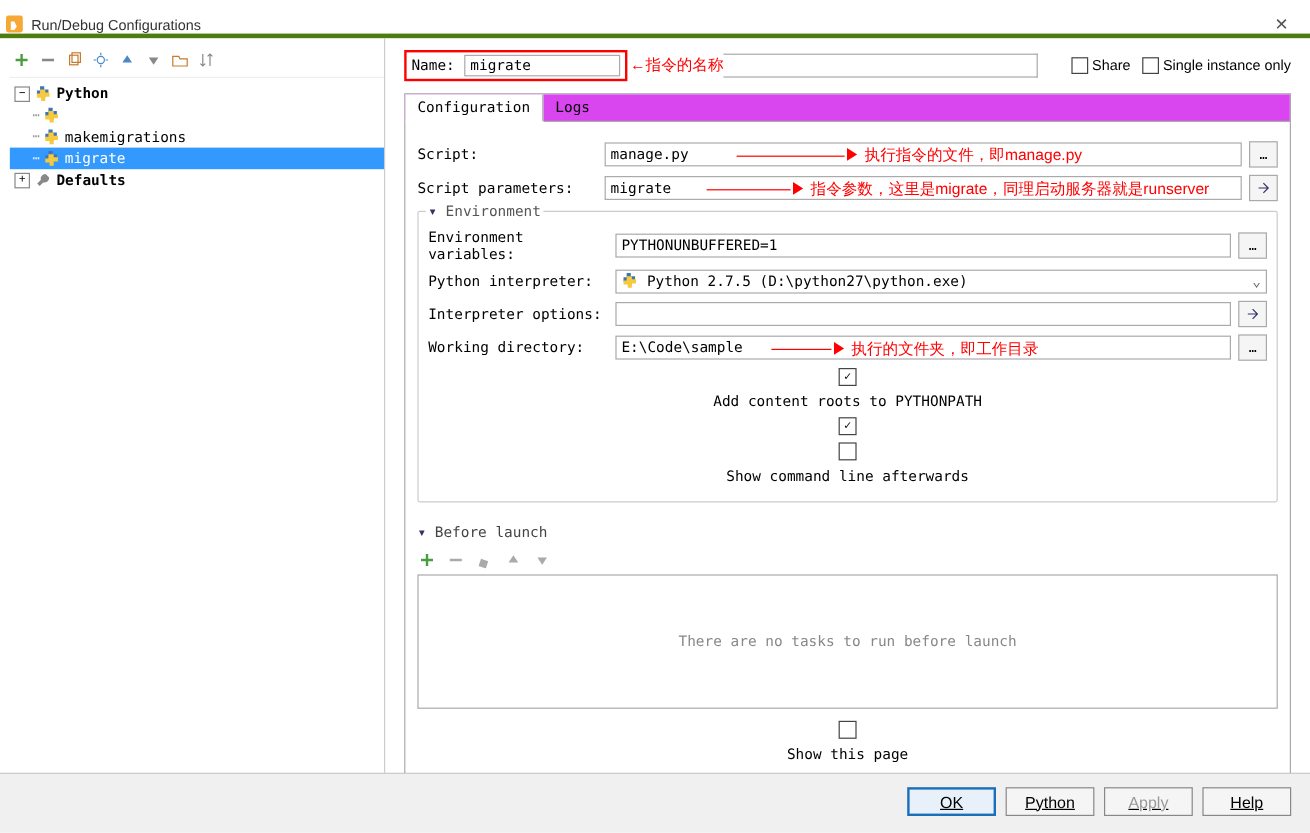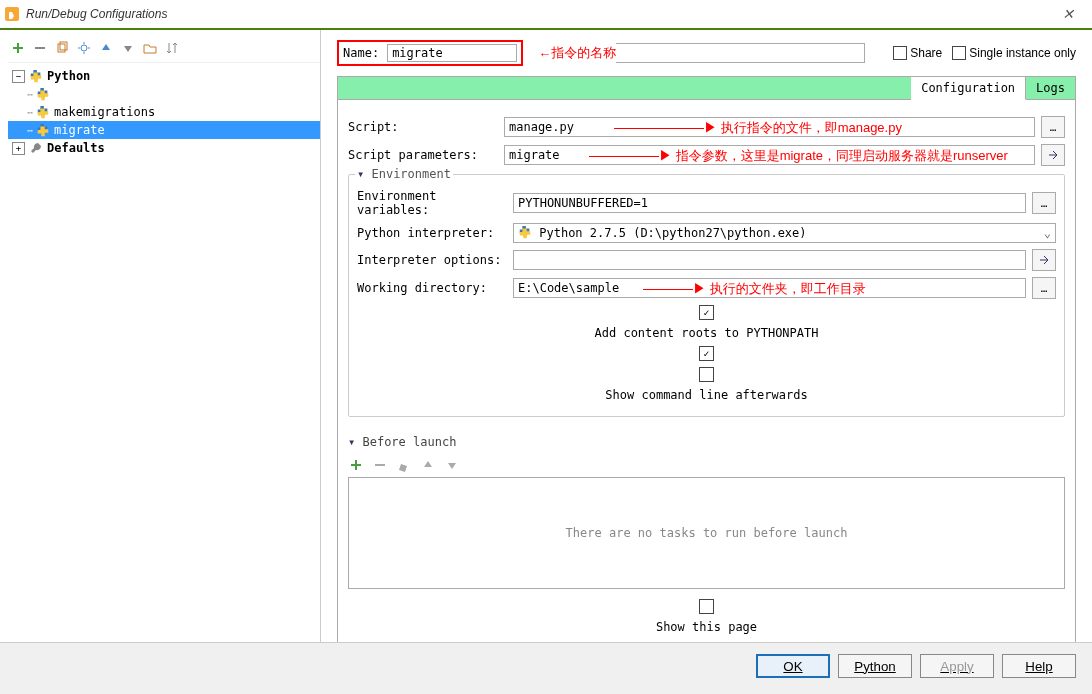--- a/index.html
+++ b/index.html
@@ -7,25 +7,24 @@
   font-family: "Microsoft YaHei", Arial, sans-serif;
   font-size: 12px;
   background: #f0f0f0;
   overflow: hidden;
 }
 
 
 .title-bar {
   height: 28px;
   background: #fff;
-  border-bottom: 2px solid #4d7c0f;
+  border-bottom: 4px solid #4d7c0f;
   display: flex;
-  align-items: center;
+  align-items: flex-end;
   padding: 0 4px;
-  font-style: italic;
 }
 .title-bar .ico {
   width: 16px; height: 16px;
   margin-right: 6px;
   display: inline-block;
 }
 .title-bar .title-text {
   flex: 1;
   color: #333;
 }
@@ -120,32 +119,31 @@
 }
 .name-block .red-box{
   border:2px solid red;
   display:flex;align-items:center;
   padding:2px 4px; gap:8px;
 }
 .name-block .red-box input{
   width:130px;border:1px solid #aaa;height:18px;
   font-family:Consolas,monospace;padding:0 4px;font-size:12px;
 }
-.name-block .note{ color:red; font-family:"Microsoft YaHei",sans-serif;font-size:13px; margin-left:15px;}
+.name-block .note{ color:red; font-family:"Microsoft YaHei",sans-serif;font-size:13px; margin-left:2px;}
 .name-block .filler{ flex:1;}
 .name-block .filler input{width:100%;height:20px;border:1px solid #aaa;box-sizing:border-box;}
 
 .tabs {
   border:1px solid #aaa;margin-top:8px; position:relative;
 }
 .tab-hdrs {
   display:flex;
-  background:#86efac;
+  background:#d946ef;
   border-bottom:1px solid #aaa;
-  justify-content:flex-end;
 }
 .tab {
   padding:4px 10px;
   font-family:Consolas,monospace;
   cursor:pointer;
 }
 .tab.active {
   background:#fff; border-right:1px solid #aaa; border-bottom:1px solid #fff; margin-bottom:-1px;
 }
 

